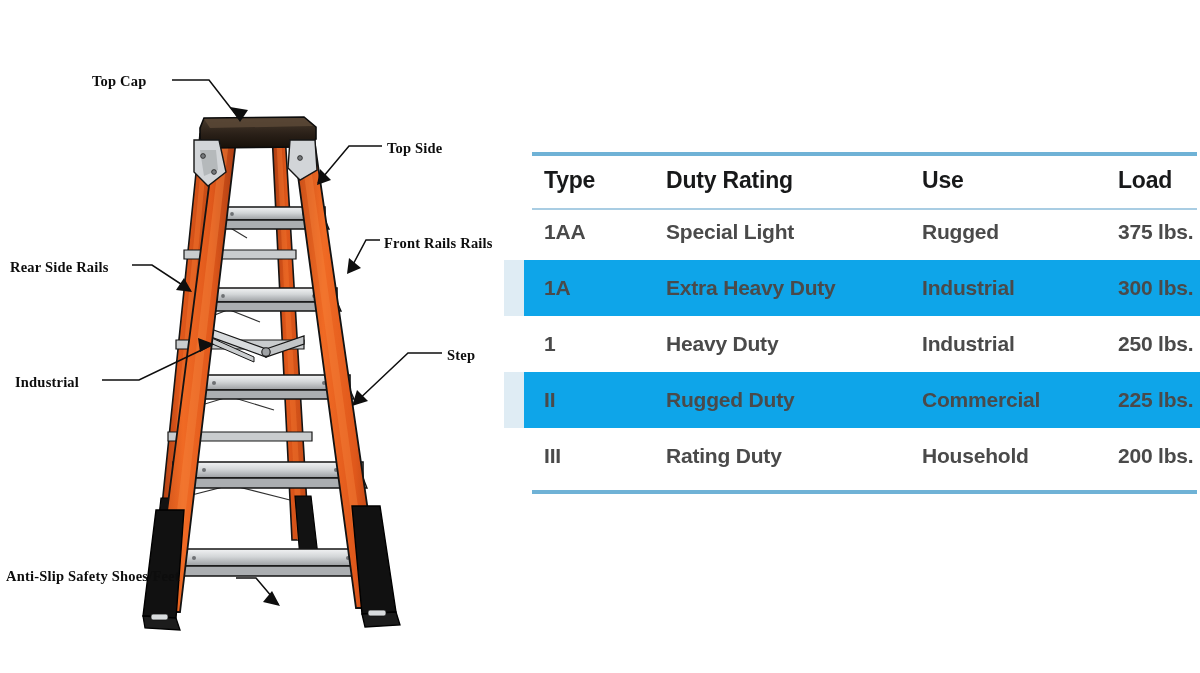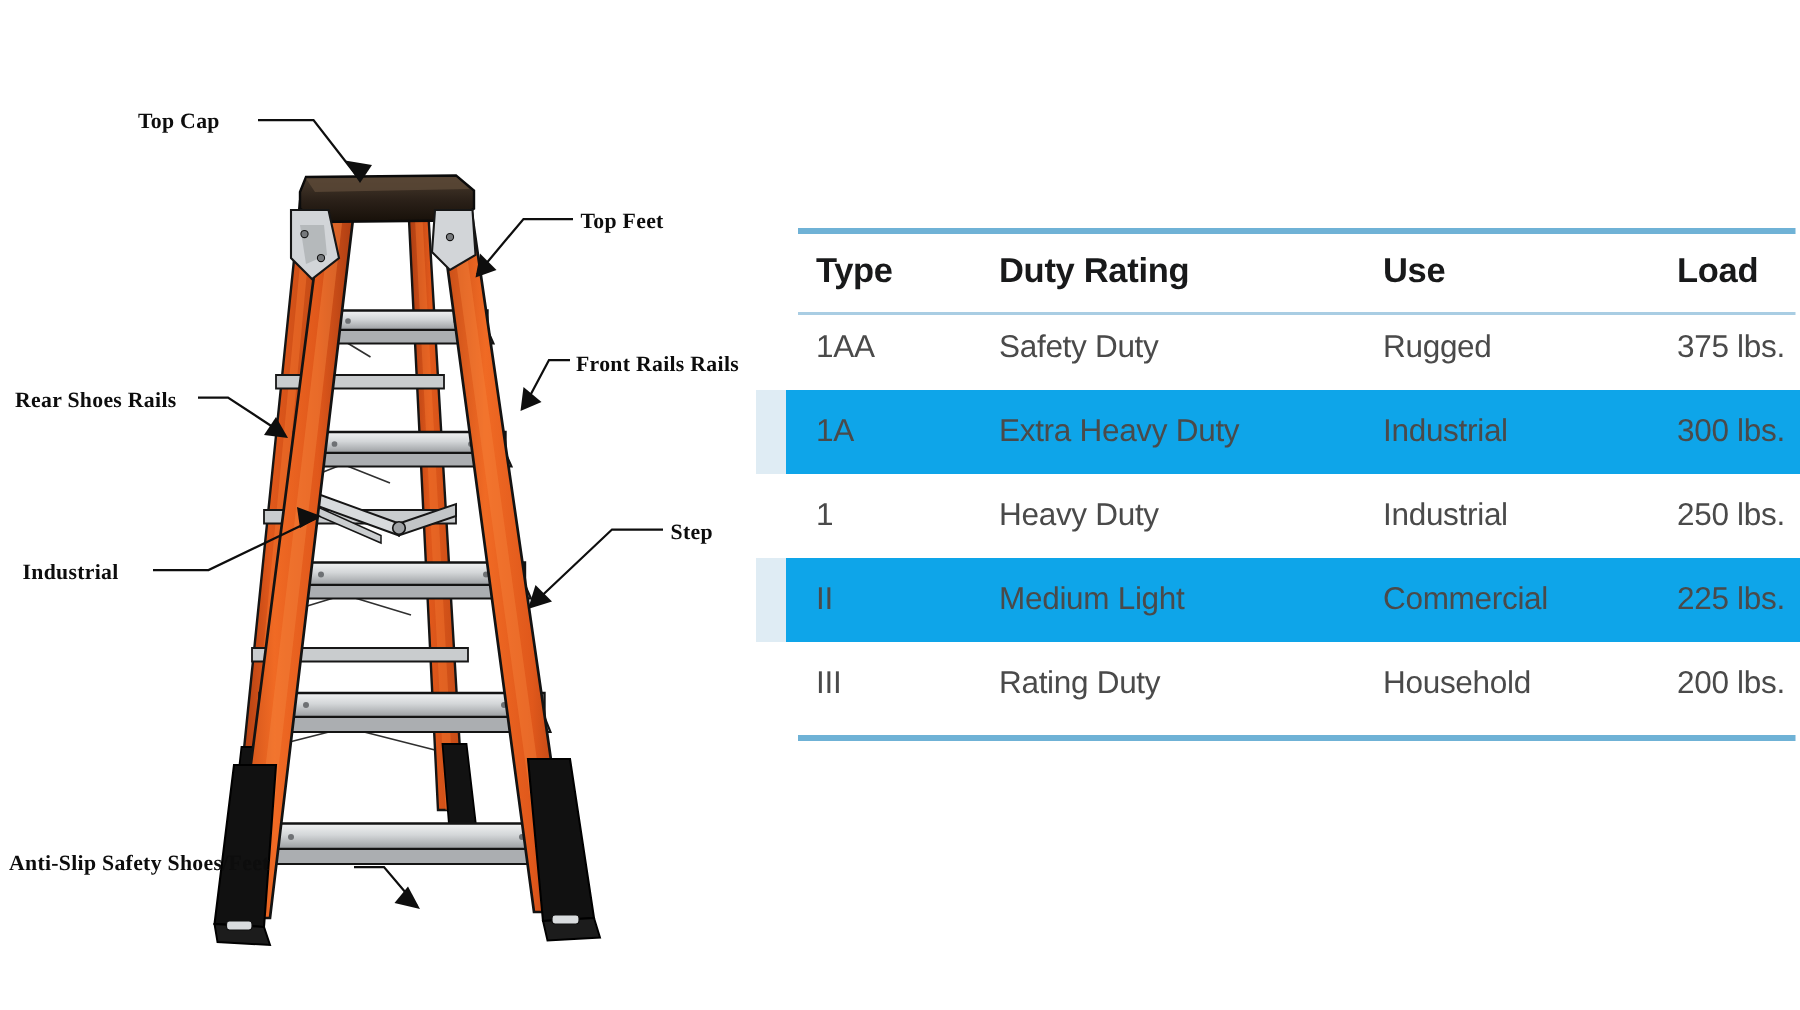--- a/index.html
+++ b/index.html
@@ -51,21 +51,21 @@
   .tbl th{
     font-family:"Liberation Sans", sans-serif;
     font-weight:bold;
     font-size:23px;
     color:#18191a;
     height:48px;
     letter-spacing:-.2px;
   }
   .tbl td{
     font-family:"Liberation Sans", sans-serif;
-    font-weight:normal;
+    font-weight:bold;
     font-size:21px;
     color:#4a4a4a;
     letter-spacing:-.2px;
   }
   .c-type{width:122px;padding-left:20px !important;}
   .c-duty{width:256px;}
   .c-use{width:196px;}
   .c-load{width:106px;}
   tr.alt td{background:#0ea5e9;}
   tr.alt td.c-type{box-shadow:-20px 0 0 #dfecf4;}
@@ -210,23 +210,23 @@
 
         <path d="M438,353 L404,353 L350,404"></path>
         <polygon points="348,406 353,390 364,401" fill="#0e0e0e" stroke="none"></polygon>
 
         <path d="M232,578 L252,578 L274,604"></path>
         <polygon points="276,606 259,602 268,591" fill="#0e0e0e" stroke="none"></polygon>
       </g>
     </svg>
 
     <div class="dlabel" style="left:88px;top:74px;">Top Cap</div>
-    <div class="dlabel" style="left:383px;top:141px;">Top Feet</div>
+    <div class="dlabel" style="left:383px;top:141px;">Top Side</div>
     <div class="dlabel" style="left:380px;top:236px;">Front Rails Rails</div>
-    <div class="dlabel" style="left:6px;top:260px;">Rear Shoes Rails</div>
+    <div class="dlabel" style="left:6px;top:260px;">Rear Side Rails</div>
     <div class="dlabel" style="left:11px;top:375px;">Industrial</div>
     <div class="dlabel" style="left:443px;top:348px;">Step</div>
     <div class="dlabel" style="left:2px;top:569px;">Anti-Slip Safety Shoes/Feet</div>
   </div>
 
   <div id="table-panel">
     <div class="rule rule-top"></div>
     <div class="rule rule-head"></div>
     <div class="rule rule-bottom"></div>
 
@@ -235,39 +235,39 @@
         <tr>
           <th class="c-type">Type</th>
           <th class="c-duty">Duty Rating</th>
           <th class="c-use">Use</th>
           <th class="c-load">Load</th>
         </tr>
       </thead>
       <tbody>
         <tr>
           <td class="c-type">1AA</td>
-          <td class="c-duty">Safety Duty</td>
+          <td class="c-duty">Special Light</td>
           <td class="c-use">Rugged</td>
           <td class="c-load">375 lbs.</td>
         </tr>
         <tr class="alt">
           <td class="c-type">1A</td>
           <td class="c-duty">Extra Heavy Duty</td>
           <td class="c-use">Industrial</td>
           <td class="c-load">300 lbs.</td>
         </tr>
         <tr>
           <td class="c-type">1</td>
           <td class="c-duty">Heavy Duty</td>
           <td class="c-use">Industrial</td>
           <td class="c-load">250 lbs.</td>
         </tr>
         <tr class="alt">
           <td class="c-type">II</td>
-          <td class="c-duty">Medium Light</td>
+          <td class="c-duty">Rugged Duty</td>
           <td class="c-use">Commercial</td>
           <td class="c-load">225 lbs.</td>
         </tr>
         <tr>
           <td class="c-type">III</td>
           <td class="c-duty">Rating Duty</td>
           <td class="c-use">Household</td>
           <td class="c-load">200 lbs.</td>
         </tr>
       </tbody>

